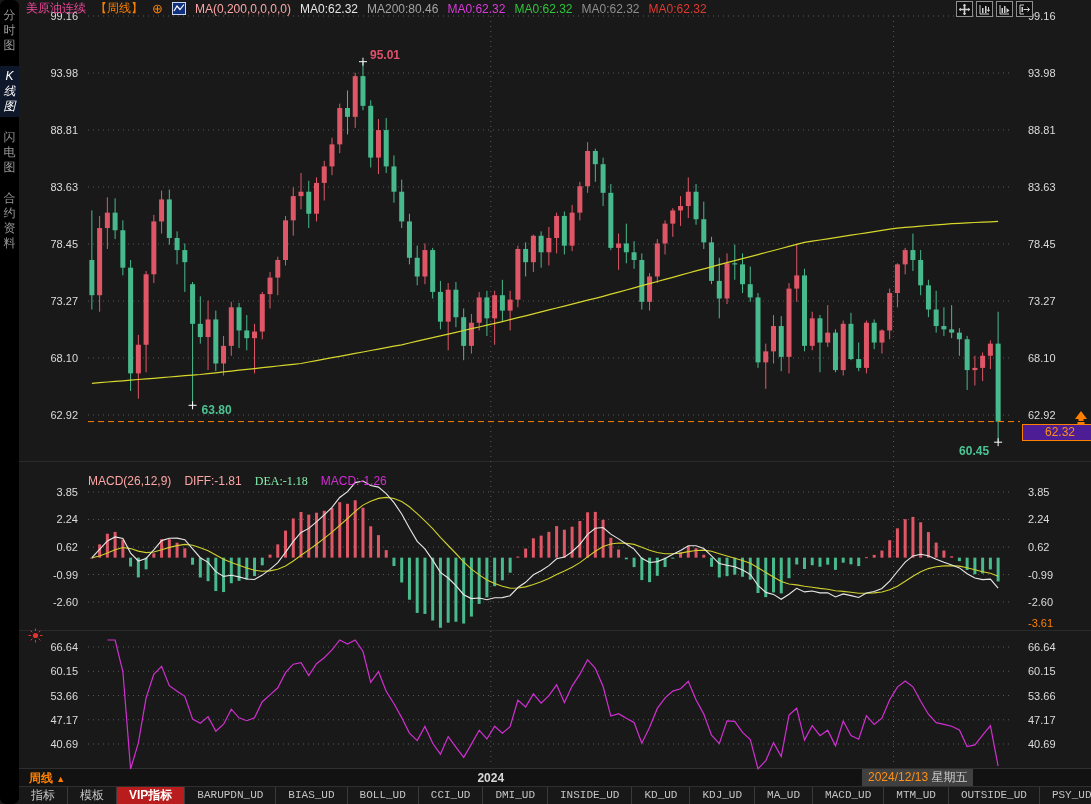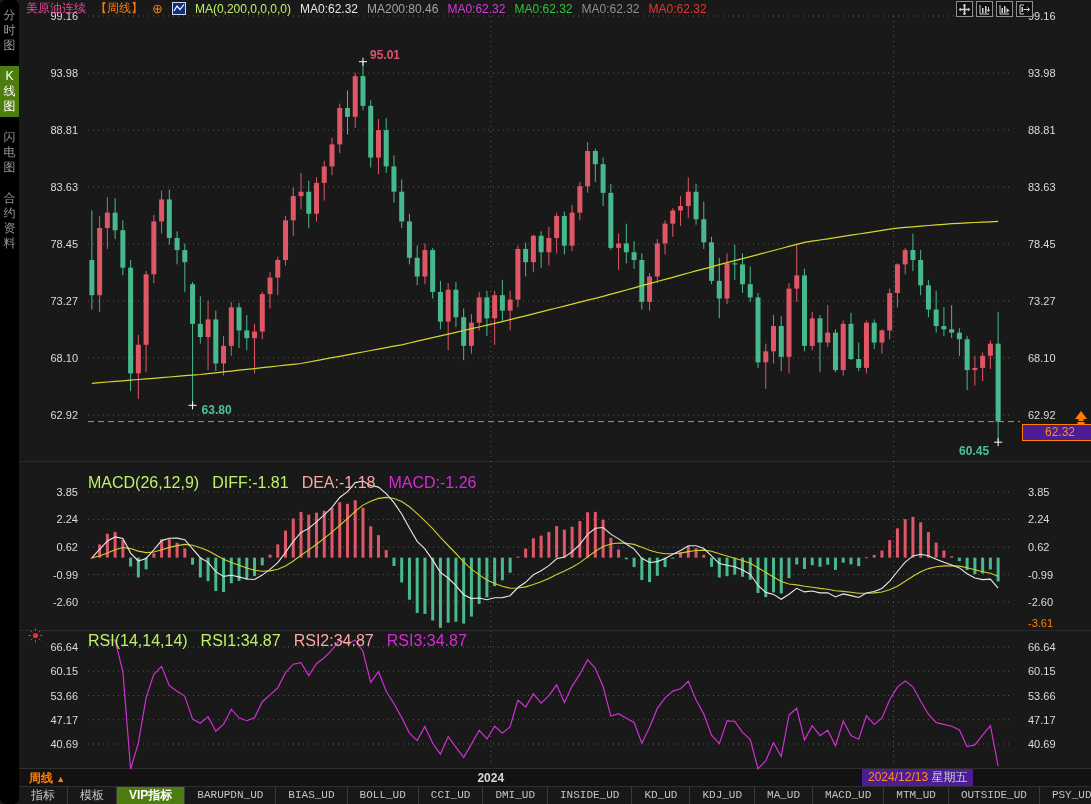--- a/index.html
+++ b/index.html
@@ -3,57 +3,57 @@
 <meta charset="utf-8">
 <style>
   html,body{margin:0;padding:0;background:#0c0c0c;}
   #app{position:relative;width:1091px;height:804px;background:#191919;overflow:hidden;
        font-family:"Liberation Sans",sans-serif;-webkit-user-select:none;user-select:none;}
   
   .sidebar{position:absolute;left:0;top:0;width:19px;height:804px;background:#000;z-index:9;
            display:flex;flex-direction:column;align-items:center;padding-top:5px;gap:10px;box-sizing:border-box;border-radius:6px;}
   .side-item{width:19px;color:#969696;font-size:12px;line-height:15px;text-align:center;
              word-break:break-all;padding:3px 0;cursor:pointer;}
-  .side-item.active{background:#4d7c0f;color:#fff;}
+  .side-item.active{background:#0f172a;color:#fff;font-style:italic;}
   
   .topbar{position:absolute;left:26px;top:1px;height:15px;z-index:10;display:flex;align-items:center;
           gap:9px;font-size:12px;white-space:nowrap;}
   .topbar .sym{color:#ec4899;}
   .topbar .period{color:#ff8000;}
   .oplus{color:#ff8000;font-size:13px;line-height:13px;cursor:pointer;}
   .minichart{width:14px;height:13px;display:inline-block;cursor:pointer;}
   #toolbar-icons{position:absolute;left:956px;top:1px;display:flex;gap:3px;z-index:10;}
   .icon-box{width:15px;height:14px;border:1px solid #8f8f8f;background:#101010;display:inline-flex;
             align-items:center;justify-content:center;cursor:pointer;}
   
-  .ind-row{position:absolute;left:88px;z-index:8;font-size:16px;display:flex;gap:13px;white-space:nowrap;}
+  .ind-row{position:absolute;left:88px;z-index:8;font-size:12px;display:flex;gap:13px;white-space:nowrap;}
   #macd-row{top:474px;}
   #rsi-row{top:632px;}
-  .w{color:#bef264;} .yl{color:#fca5a5;} .mg{color:#d42cd4;}
+  .w{color:#fca5a5;} .yl{color:#86efac;font-family:Liberation Serif, serif;} .mg{color:#d42cd4;}
   
   .price-tag{position:absolute;left:1022px;top:424px;width:58px;height:15px;border:1px solid #ff8000;
              background:#4c1d95;color:#ff9015;font-size:12px;line-height:15px;padding-left:22px;z-index:8;cursor:pointer;}
   #up-arrow{position:absolute;left:1073px;top:410px;z-index:8;}
   
   #beacon{position:absolute;left:28px;top:628px;z-index:8;cursor:pointer;}
   
   .scale-row{position:absolute;left:19px;top:768px;width:1072px;height:18px;background:#121212;
              border-top:1px solid #2f2f2f;z-index:1;box-sizing:border-box;}
   #period-btn{position:absolute;left:29px;top:770px;z-index:8;color:#ff8000;font-weight:bold;
               font-size:12px;cursor:pointer;white-space:nowrap;text-align:right;}
   #period-btn .tri{font-size:9px;}
   .tabs-row{position:absolute;left:19px;top:786px;width:1072px;height:18px;background:#000;
             border-top:1px solid #2f2f2f;display:flex;z-index:2;box-sizing:border-box;overflow:hidden;}
   .tab{height:17px;line-height:17px;padding:0 12px;font-family:"Liberation Mono",monospace;font-size:11px;
        color:#c4c4c4;background:#181818;border-right:1px solid #3a3a3a;cursor:pointer;white-space:nowrap;}
   .tab.cn{font-family:"Liberation Sans",sans-serif;font-size:12px;}
-  .tab.active{background:#4d7c0f;color:#fff;font-weight:bold;}
+  .tab.active{background:#b91c1c;color:#fff;font-weight:bold;}
   .watermark{position:absolute;left:948px;top:748px;font-size:31px;color:#e3e3e3;z-index:5;
              letter-spacing:2px;opacity:.93;}
-  .date-box{position:absolute;left:862px;top:769px;height:17px;background:#4c1d95;z-index:8;font-size:12px;
+  .date-box{position:absolute;left:862px;top:769px;height:17px;background:#404040;z-index:8;font-size:12px;
             line-height:17px;padding:0 6px;white-space:nowrap;}
   .date-box .d{color:#ff9015;} .date-box .wd{color:#cfcfcf;}
   #chart-layer{position:absolute;left:0;top:0;width:1091px;height:804px;z-index:6;}
   #chart-svg{position:absolute;left:0;top:0;pointer-events:none;}
 </style>
 </head>
 <body>
 
 <div id="app">
 
@@ -548,26 +548,20 @@
     </span>
   </div>
 
   <div class="ind-row" id="macd-row">
     <span class="w">MACD(26,12,9)</span>
     <span class="w">DIFF:-1.81</span>
     <span class="yl">DEA:-1.18</span>
     <span class="mg">MACD:-1.26</span>
   </div>
 
-  <div class="ind-row" id="rsi-row">
-    <span class="w">RSI(14,14,14)</span>
-    <span class="w">RSI1:34.87</span>
-    <span class="yl">RSI2:34.87</span>
-    <span class="mg">RSI3:34.87</span>
-  </div>
 
   <div id="beacon">
     <svg width="15" height="15">
         <circle cx="7.5" cy="7.5" r="2.6" fill="#e23333"></circle>
       <g stroke="#e23333" stroke-width="1">
         <path d="M7.5 0.5 L7.5 3 M7.5 12 L7.5 14.5 M0.5 7.5 L3 7.5 M12 7.5 L14.5 7.5
                  M2.6 2.6 L4.3 4.3 M10.7 10.7 L12.4 12.4 M12.4 2.6 L10.7 4.3 M4.3 10.7 L2.6 12.4"></path>
       </g>
       </svg>
   </div>

